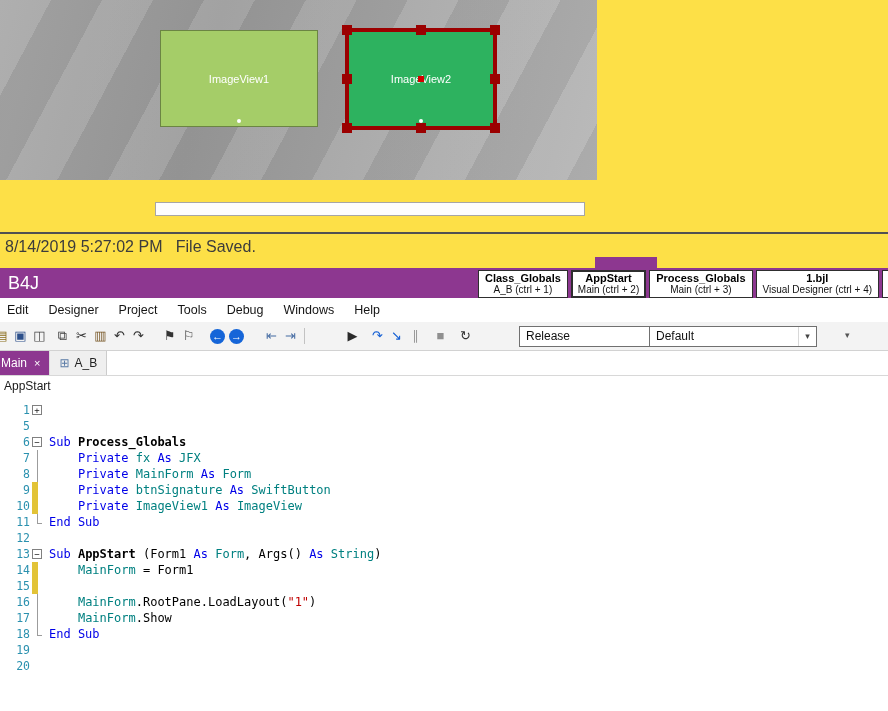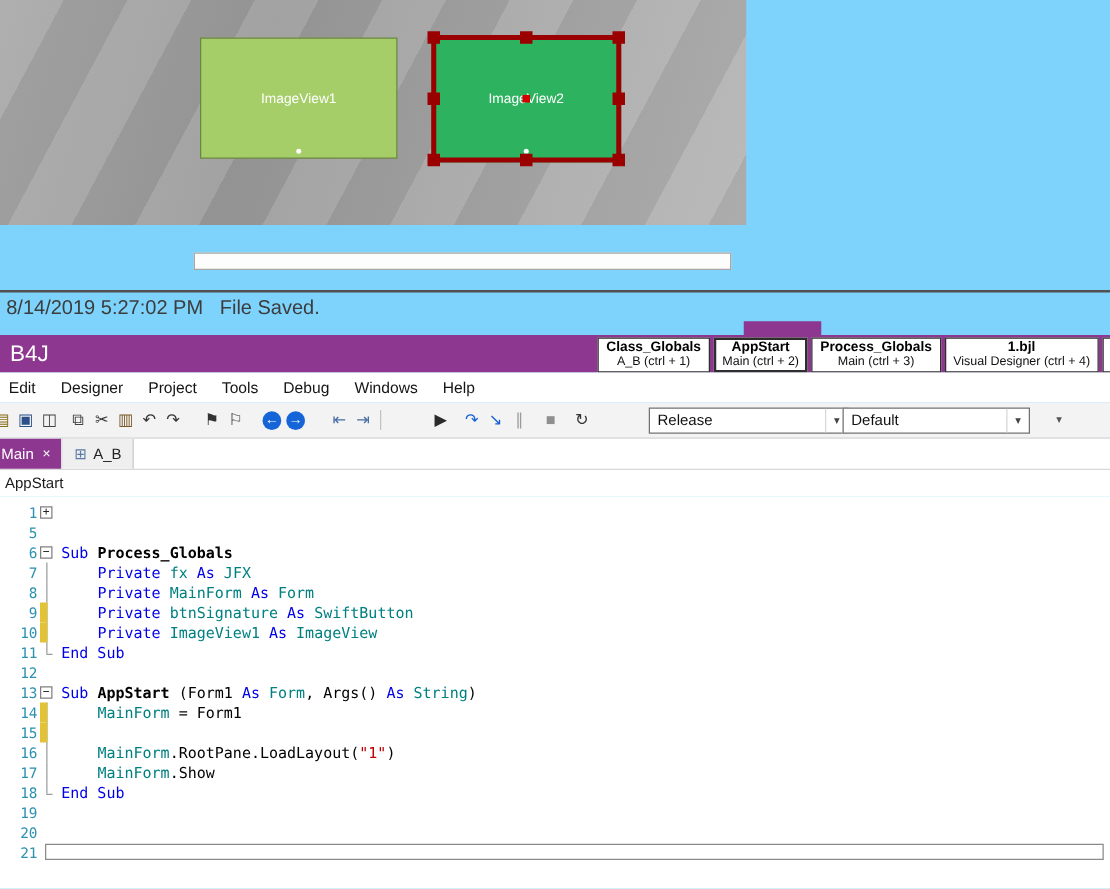--- a/index.html
+++ b/index.html
@@ -1,16 +1,16 @@
 <!DOCTYPE html>
 <html><head>
 <meta charset="utf-8">
 <style>
   html,body{margin:0;padding:0;}
-  #screen{position:relative;width:888px;height:711px;background:#7dd3fc;overflow:hidden;
+  #screen{position:relative;width:888px;height:711px;background:#fde047;overflow:hidden;
           font-family:"Liberation Sans",sans-serif;}
 
   
   .designer{position:absolute;left:0;top:0;width:597px;height:180px;
     background:linear-gradient(105deg,#a9a9a9,#9b9b9b 35%,#a7a7a7 65%,#b5b5b5);}
   .designer::before{content:"";position:absolute;inset:0;
     background:repeating-linear-gradient(118deg,rgba(255,255,255,.07) 0 45px,rgba(0,0,0,.05) 45px 90px);}
   .iv{position:absolute;box-sizing:border-box;}
   .iv1{left:160px;top:30px;width:158px;height:97px;border:1px solid rgba(0,0,0,.35);}
   .iv2{left:345px;top:28px;width:152px;height:102px;border:4px solid #9b0000;}
@@ -53,21 +53,21 @@
   .ticon{display:inline-block;width:19px;height:20px;line-height:20px;text-align:center;
     font-size:13px;flex:none;}
   .ticon.cut{margin-left:-8px;}
   .circ{width:15px;height:15px;line-height:15px;border-radius:50%;background:#1565d8;
     color:#fff !important;font-size:11px;margin:0 2px;}
   .tsep{width:1px;height:16px;background:#c2c2c2;margin:0 4px;flex:none;}
   .tgap{display:inline-block;height:1px;flex:none;}
   .combo{position:absolute;top:4px;height:21px;background:#fff;border:1px solid #707070;
     box-sizing:border-box;font-size:12px;line-height:19px;padding-left:6px;color:#111;}
   .combo-release{left:519px;width:160px;}
-  .combo-default{left:674px;width:150px;}
+  .combo-default{left:649px;width:168px;}
   .combo .arr{position:absolute;right:0;top:0;width:17px;height:19px;text-align:center;
     font-size:9px;line-height:19px;color:#444;border-left:1px solid #d8d8d8;}
   .overflow{position:absolute;left:845px;top:8px;font-size:9px;color:#555;}
 
   
   .tabstrip{position:absolute;left:0;top:351px;width:888px;height:25px;background:#fff;
     border-bottom:1px solid #d8d8d8;box-sizing:border-box;display:flex;}
   .etab{display:flex;align-items:center;font-size:12px;padding:0 9px;height:100%;box-sizing:border-box;}
   .etab-main{color:#fff;margin-left:-8px;gap:7px;}
   .closex{font-size:11px;color:#fff;}
@@ -310,21 +310,15 @@
       <div class="crow">
         <span class="lnum">19</span>
         <span class="gut"></span>
         <span class="ctext"></span>
       </div>
       <div class="crow">
         <span class="lnum">20</span>
         <span class="gut"></span>
         <span class="ctext"></span>
       </div>
-      <div class="crow">
-        <span class="lnum">21</span>
-        <span class="gut"></span>
-        <span class="ctext"></span>
-        <div class="inline-input"></div>
-      </div>
     </div>
 
 </div>
 
 </body></html>

